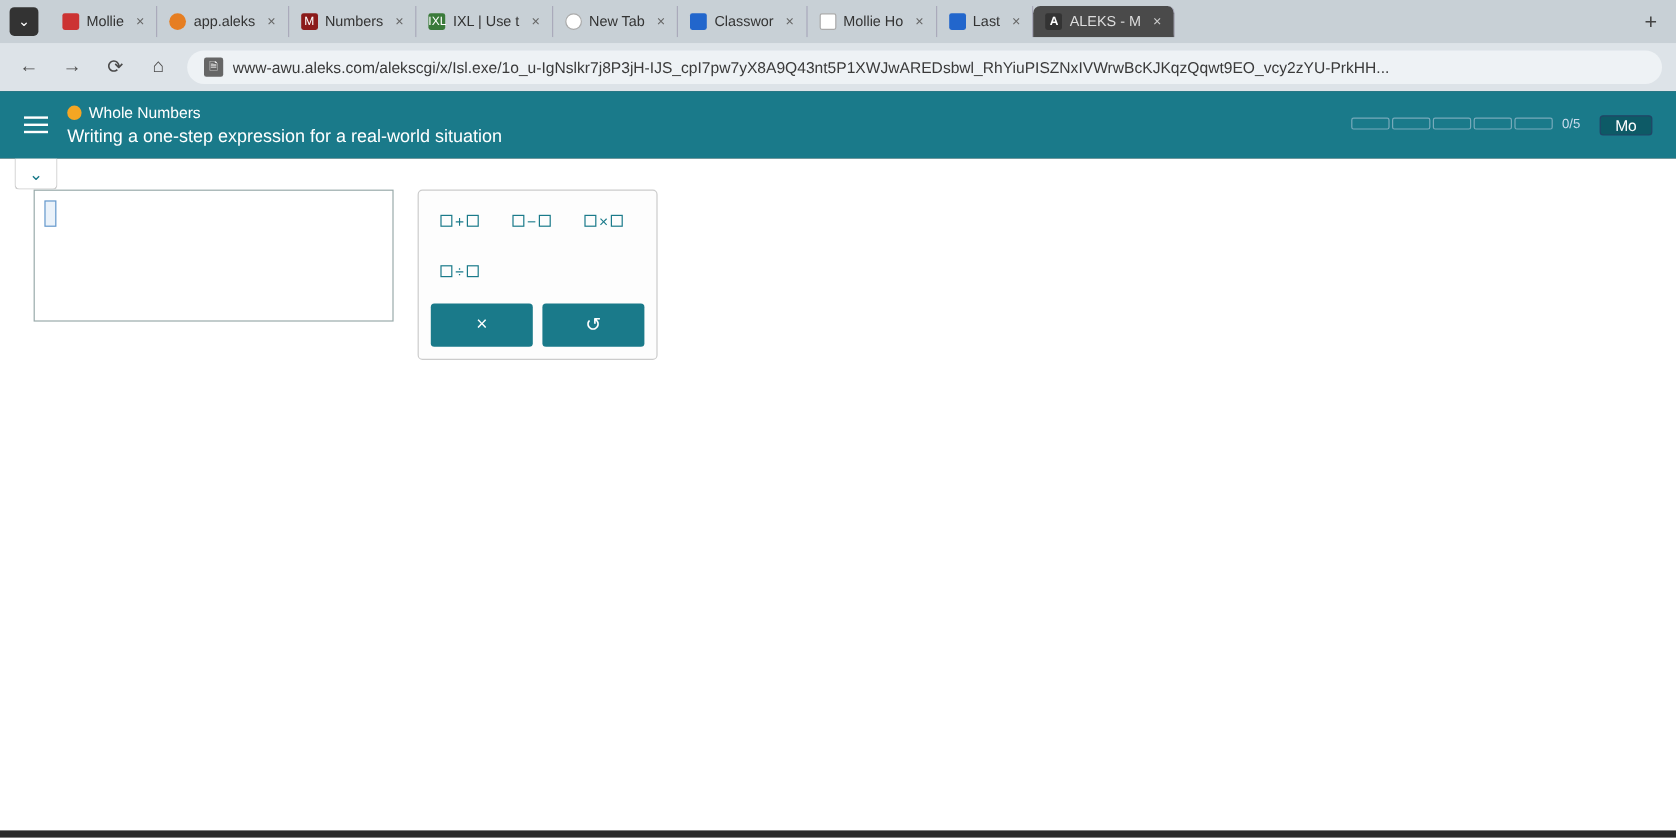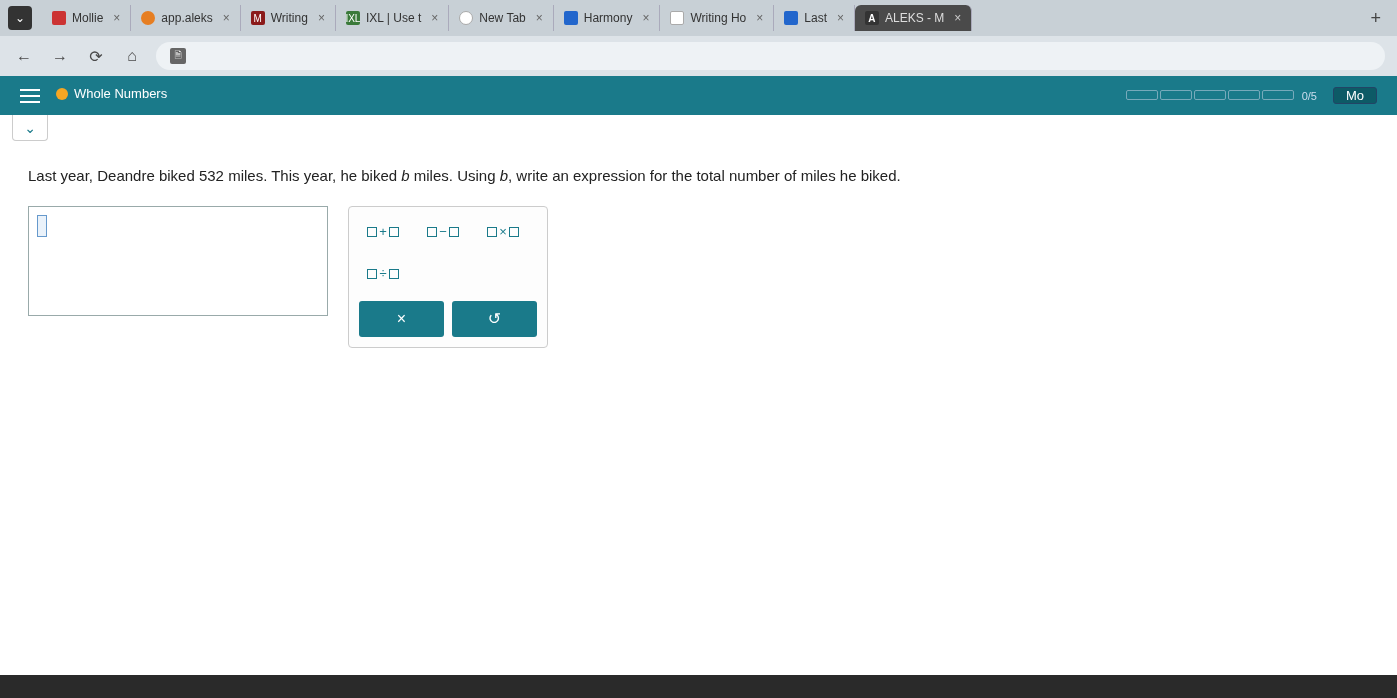--- a/index.html
+++ b/index.html
@@ -74,41 +74,41 @@
           <span>Mollie</span>
           <span class="close">×</span>
         </div>
         <div class="tab">
           <span class="favicon fav-orange"></span>
           <span>app.aleks</span>
           <span class="close">×</span>
         </div>
         <div class="tab">
           <span class="favicon fav-darkred">M</span>
-          <span>Writing</span>
+          <span>Numbers</span>
           <span class="close">×</span>
         </div>
         <div class="tab">
           <span class="favicon fav-ixl">IXL</span>
           <span>IXL | Use t</span>
           <span class="close">×</span>
         </div>
         <div class="tab">
           <span class="favicon fav-chrome"></span>
           <span>New Tab</span>
           <span class="close">×</span>
         </div>
         <div class="tab">
           <span class="favicon fav-blue"></span>
-          <span>Harmony</span>
+          <span>Classwor</span>
           <span class="close">×</span>
         </div>
         <div class="tab">
           <span class="favicon fav-white"></span>
-          <span>Writing Ho</span>
+          <span>Mollie Ho</span>
           <span class="close">×</span>
         </div>
         <div class="tab">
           <span class="favicon fav-blue"></span>
           <span>Last</span>
           <span class="close">×</span>
         </div>
         <div class="tab active">
           <span class="favicon fav-aleks">A</span>
           <span>ALEKS - M</span>
@@ -117,57 +117,56 @@
       </div>
     <div class="new-tab-btn">+</div>
   </div>
   <div class="nav-bar">
     <span class="nav-icon">←</span>
     <span class="nav-icon">→</span>
     <span class="nav-icon">⟳</span>
     <span class="nav-icon">⌂</span>
     <div class="address-bar">
       <span class="site-icon">🗎</span>
+      <span class="url-text">www-awu.aleks.com/alekscgi/x/Isl.exe/1o_u-IgNslkr7j8P3jH-IJS_cpI7pw7yX8A9Q43nt5P1XWJwAREDsbwl_RhYiuPISZNxIVWrwBcKJKqzQqwt9EO_vcy2zYU-PrkHH...</span>
     </div>
   </div>
 </div>
 
 <div class="aleks-header">
   <div class="hamburger">
     <span></span>
       <span></span>
       <span></span>
   </div>
   <div class="header-content">
     <div class="topic-line">
       <span class="topic-dot"></span>
       <span>Whole Numbers</span>
     </div>
+    <div class="lesson-title">Writing a one-step expression for a real-world situation</div>
   </div>
   <div class="progress-area">
     <div class="progress-boxes">
       <span class="progress-box"></span>
         <span class="progress-box"></span>
         <span class="progress-box"></span>
         <span class="progress-box"></span>
         <span class="progress-box"></span>
     </div>
     <span class="progress-label">0/5</span>
   </div>
   <button class="more-btn">Mo</button>
 </div>
 
 <div class="content-area">
   <div class="chevron-tab">
     <div class="chevron">⌄</div>
   </div>
 
-  <div class="question-text">
-    <span>Last year, Deandre biked 532 miles. This year, he biked </span><span class="var">b</span><span> miles. Using </span><span class="var">b</span><span>, write an expression for the total number of miles he biked.</span>
-  </div>
 
   <div class="work-area">
     <div class="answer-box">
       <span class="answer-cursor"></span>
     </div>
 
     <div class="tool-panel">
       <div class="tool-row">
         <button class="tool-btn">
           <span class="placeholder-sq"></span>

